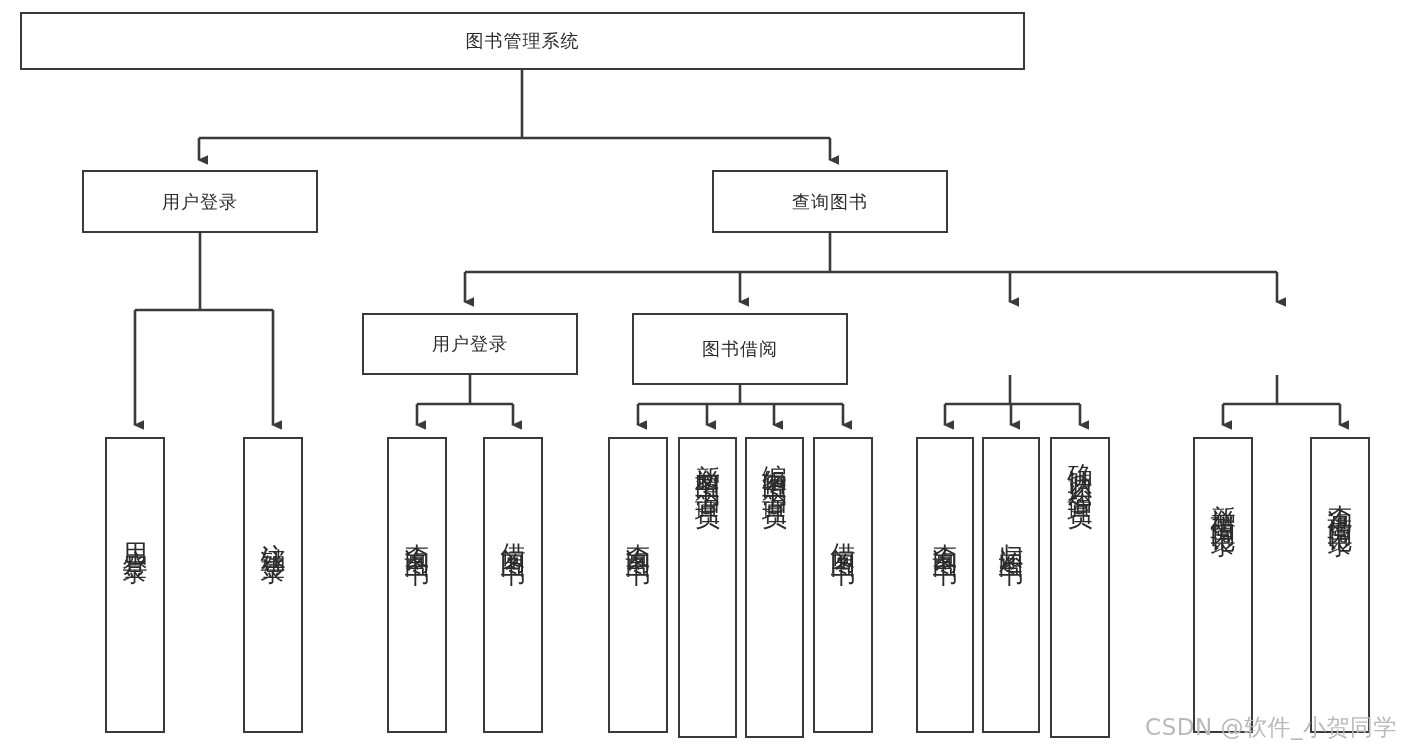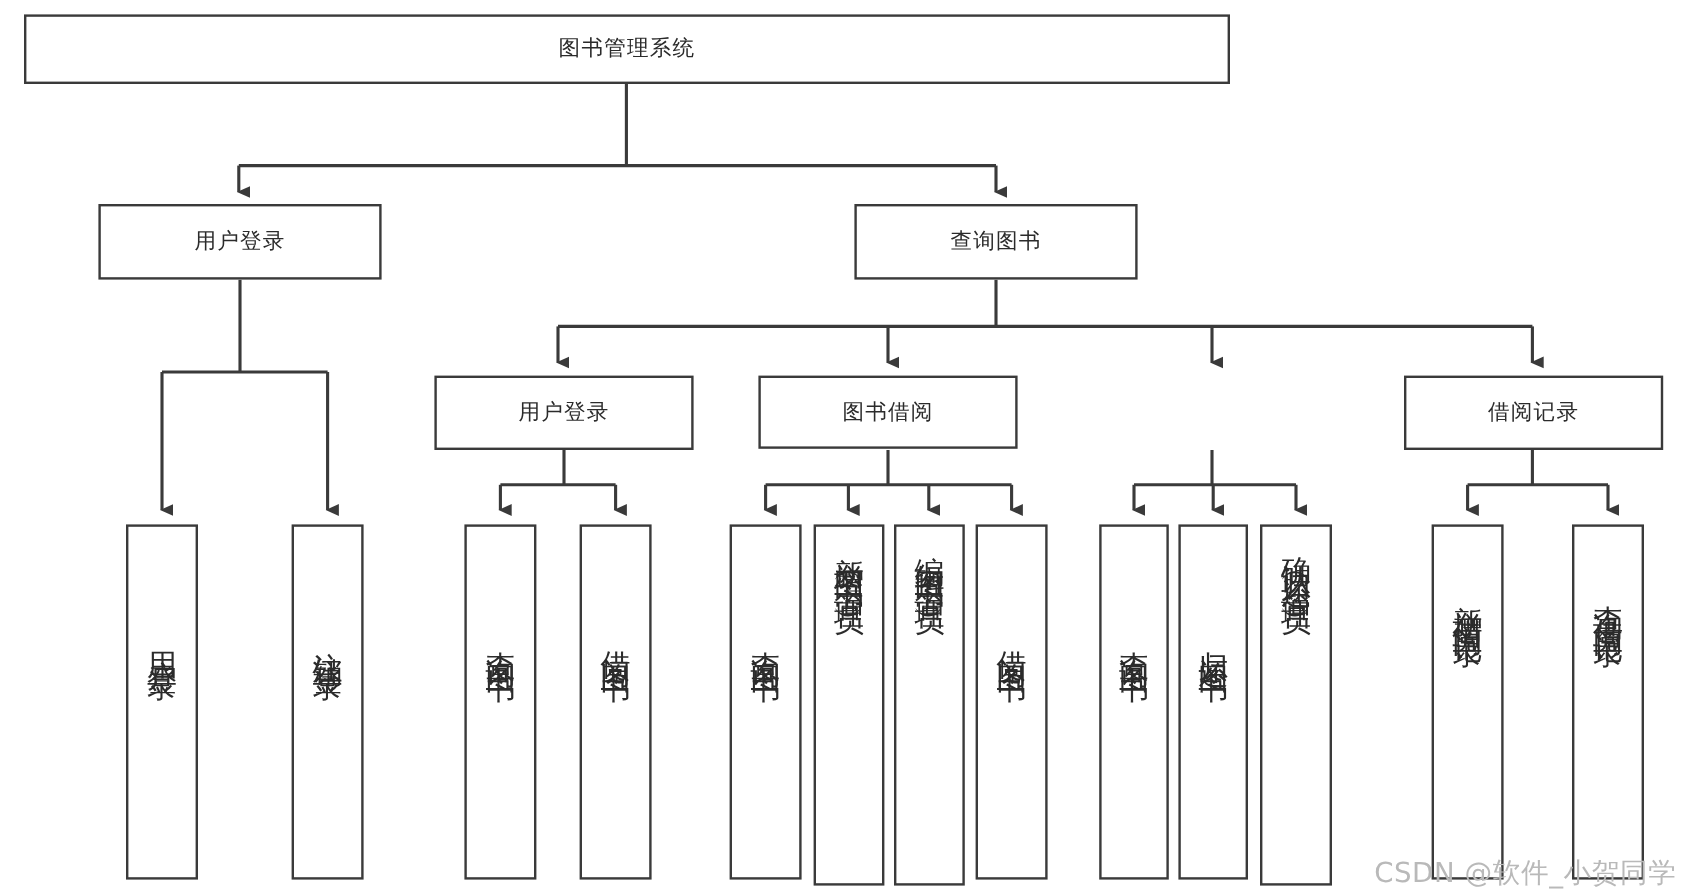--- a/index.html
+++ b/index.html
@@ -133,25 +133,22 @@
   <div class="node h" style="left:82px; top:170px; width:236px; height:63px;">
     <span class="lbl">用户登录</span>
   </div>
   <div class="node h" style="left:712px; top:170px; width:236px; height:63px;">
     <span class="lbl">查询图书</span>
   </div>
 
   <div class="node h" style="left:362px; top:313px; width:216px; height:62px;">
     <span class="lbl">用户登录</span>
   </div>
-  <div class="node h" style="left:632px; top:313px; width:216px; height:61px;">
+  <div class="node h" style="left:632px; top:313px; width:216px; height:72px;">
     <span class="lbl">图书借阅</span>
-  </div>
-  <div class="node h" style="left:1170px; top:313px; width:216px; height:62px;">
-    <span class="lbl">借阅记录</span>
   </div>
 
   <div class="node v" style="left:105px; top:437px; width:60px; height:296px; padding-top:84px;">
     <span class="lbl">用户登录</span>
   </div>
   <div class="node v" style="left:243px; top:437px; width:60px; height:296px; padding-top:84px;">
     <span class="lbl">注销登录</span>
   </div>
 
   <div class="node v" style="left:387px; top:437px; width:60px; height:296px; padding-top:84px;">

